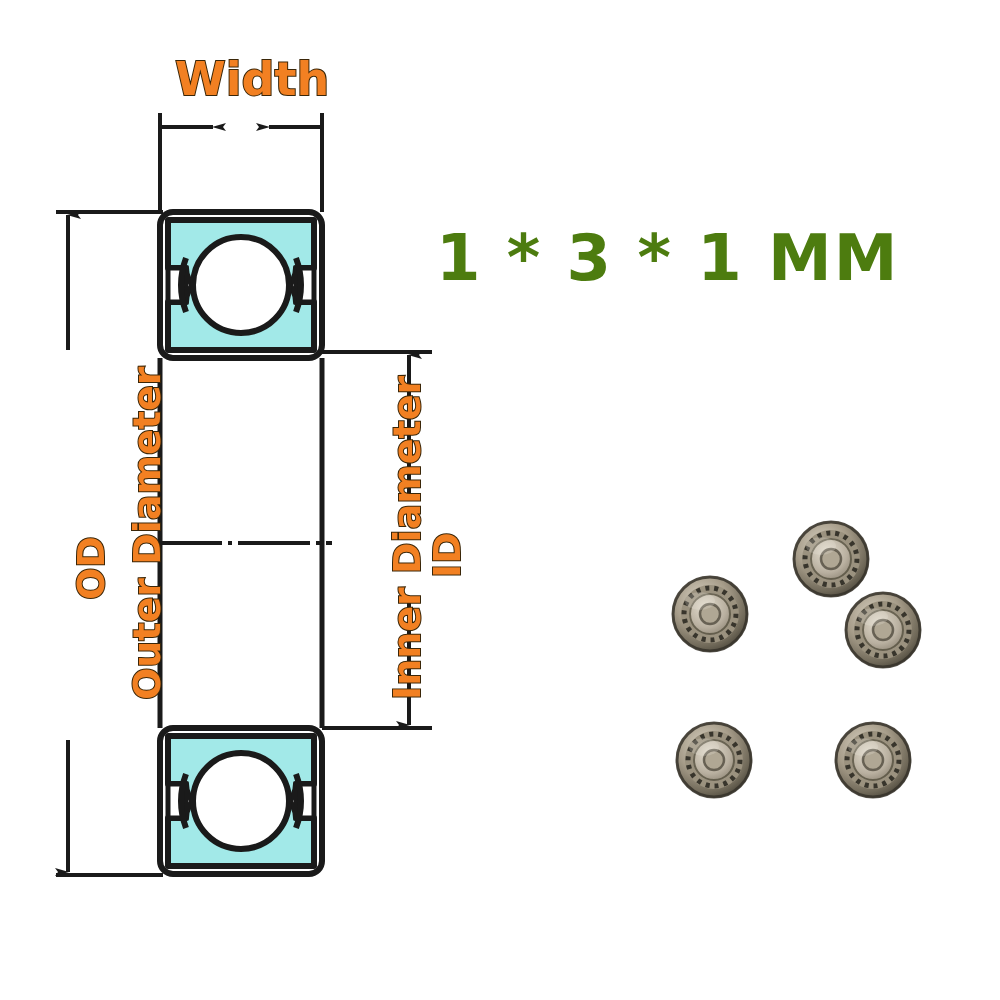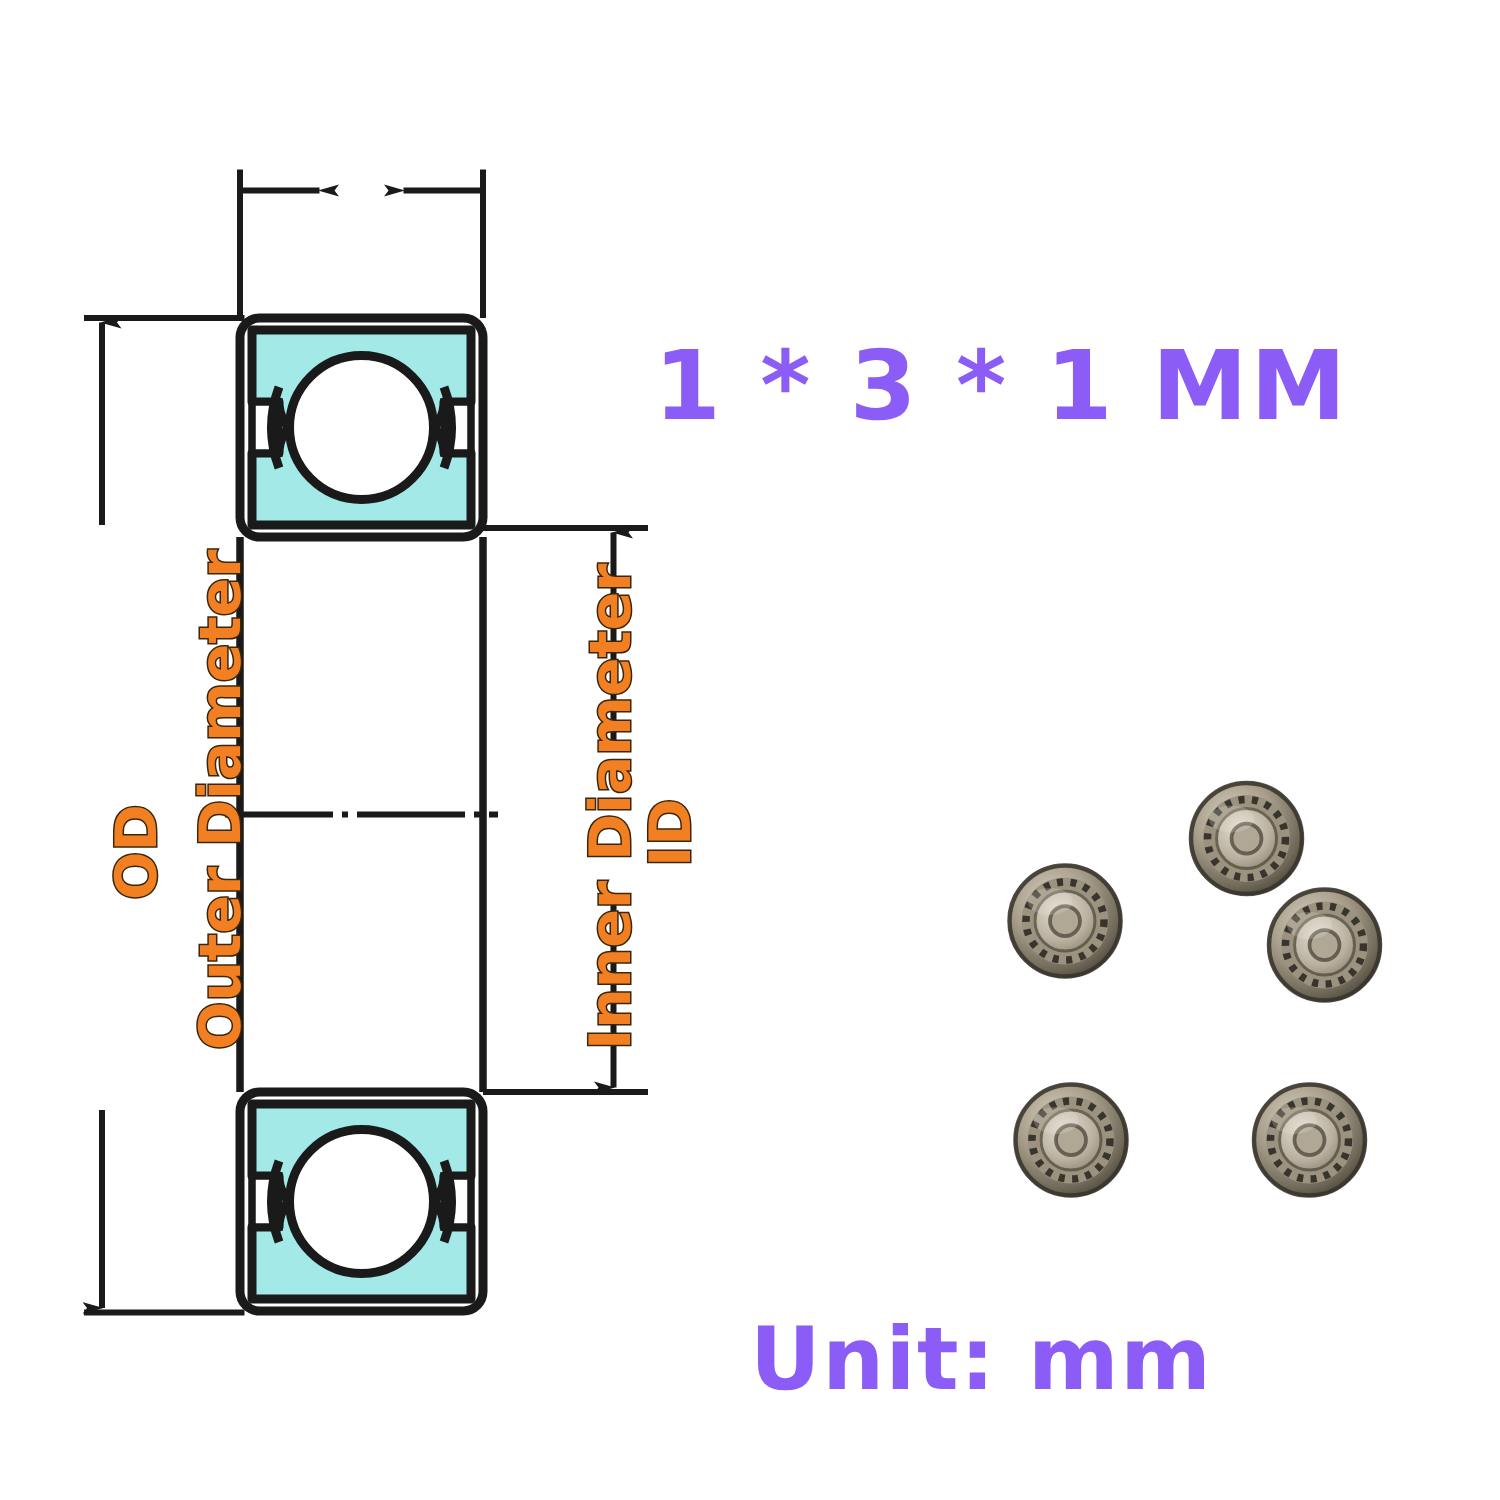--- a/index.html
+++ b/index.html
@@ -19,21 +19,21 @@
   
   .orange-text {
     color: #F28022;
     font-weight: bold;
     -webkit-text-stroke: 2px #3a2608;
     paint-order: stroke fill;
     white-space: nowrap;
     line-height: 1;
   }
   .black-text {
-    color: #8b5cf6;
+    color: #4d7c0f;
     font-weight: bold;
     white-space: nowrap;
     line-height: 1;
   }
 
   #label-width {
     position: absolute;
     left: 175px;
     top: 56px;
     font-size: 46px;
@@ -260,25 +260,25 @@
         <circle r="26" fill="none" stroke="#2e2b24" stroke-width="5" stroke-dasharray="4 5" opacity="0.9"></circle>
         <circle r="21" fill="url(#ringHub)"></circle>
         <circle r="20" fill="none" stroke="#55503f" stroke-width="2" opacity="0.8"></circle>
         <circle r="10" fill="#b0a794"></circle>
         <circle r="10" fill="none" stroke="#4b4639" stroke-width="2.5" opacity="0.75"></circle>
         <ellipse cx="-10" cy="-13" rx="15" ry="9" fill="#f0ece2" opacity="0.22"></ellipse>
       </g>
     </g>
   </svg>
 
+  <div id="label-width" class="orange-text">Width</div>
 
 
   <div id="label-dims" class="black-text">1 * 3 * 1 MM</div>
 
-  <div id="label-unit" class="black-text">Unit: mm</div>
 
   <div id="label-outer-diameter" class="orange-text vlabel">Outer Diameter</div>
 
   <div id="label-od" class="orange-text vlabel">OD</div>
 
   <div id="label-inner-diameter" class="orange-text vlabel">Inner Diameter</div>
 
   <div id="label-id" class="orange-text vlabel">ID</div>
 
 </div>

